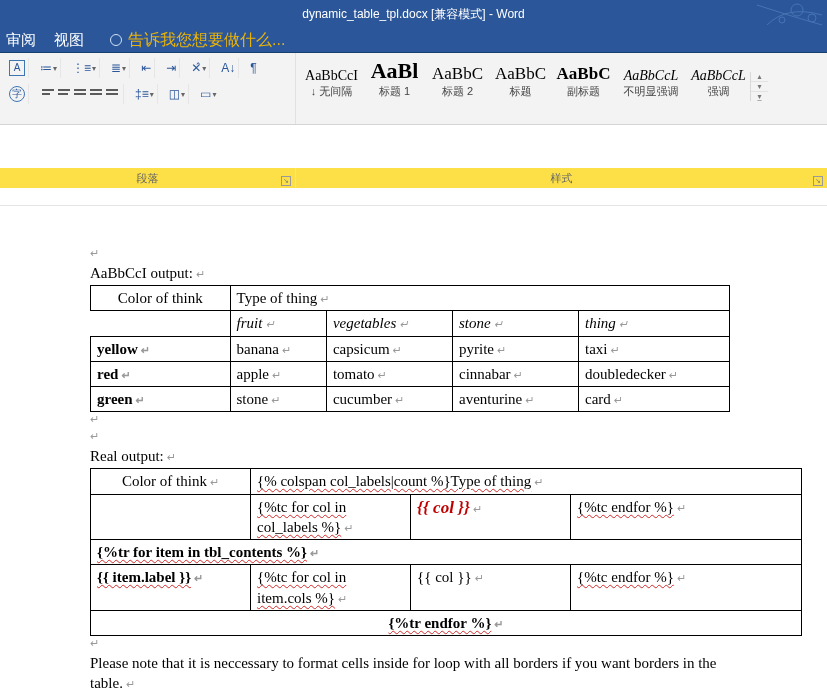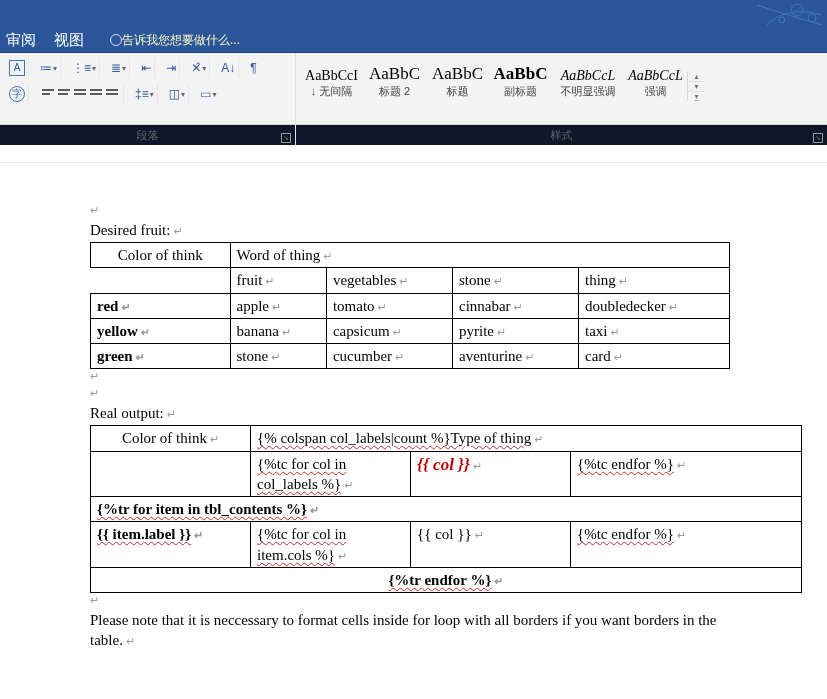--- a/index.html
+++ b/index.html
@@ -2,21 +2,21 @@
 <html><head>
 <meta charset="utf-8">
 <style>
   * { box-sizing: border-box; margin: 0; padding: 0; }
   body { font-family: "Microsoft YaHei", "Segoe UI", sans-serif; font-size: 12px; background: #fff; width: 827px; height: 699px; overflow: hidden; }
   .titlebar { height: 28px; background: linear-gradient(#2b579a,#2b579a); color: #fff; display: flex; align-items: center; justify-content: center; font-size: 12px; position: relative; }
   .titlebar .decor { position:absolute; right:0; top:0; width:140px; height:28px; opacity:.4;}
   .titlebar .decor svg{width:100%;height:100%;}
   .tabrow { height: 25px; background: #2b579a; color: #fff; display: flex; align-items: center; padding-left: 6px; gap: 18px; border-bottom:1px solid #18406f;}
   .tabrow .tab { cursor: pointer; font-size:15px;}
-  .tabrow .tell { display:flex; align-items:center; gap:0; color:#fef9c3; font-size:12px; margin-left:8px;}
+  .tabrow .tell { display:flex; align-items:center; gap:6px; color:#eab308; font-size:16px; margin-left:8px;}
   .tabrow .bulb { width:12px;height:12px; border:1px solid #cfe0f3; border-radius:50%; display:inline-block; position:relative;}
   .ribbon { height: 72px; background: #f3f3f3; display: flex; border-bottom:1px solid #d4d4d4;}
   .ribbon-left { width:296px; border-right:1px solid #e1e1e1; padding:4px 6px; display:flex; flex-direction:column;}
   .ribbon-left-row1 { display:flex; align-items:center; gap:8px; height:22px;}
   .ribbon-btn { height:20px; display:flex; align-items:center; justify-content:center; padding:0 3px; border-right:1px solid #e6e6e6;}
   .ribbon-btn:last-child{border-right:none;}
   .sq { width:16px;height:16px; border:1px solid #3d76b3; display:inline-block; color:#2b579a; font-size:10px; text-align:center; line-height:14px;}
   .tri { font-size:8px; color:#666; margin-left:1px;}
   .ribbon-left-row2 { display:flex; align-items:center; gap:8px; height:22px; margin-top:4px;}
   .alignset span{ display:inline-block; width:14px; height:12px; position:relative; margin:0 1px;}
@@ -24,44 +24,45 @@
   .alignset span::after{content:"";position:absolute;left:1px;top:5px;height:2px;background:#5b5b5b;}
   .al-l::after{right:5px;} .al-c::after{left:3px;right:3px;} .al-r::after{left:5px;right:1px;} .al-j::after{right:1px;}
   .ribbon-right { flex:1; display:flex; flex-direction:column;}
   .styles-row { display:flex; align-items:flex-end; height:48px; padding:16px 0 0 4px; overflow:hidden;}
   .style-item { width:63px; text-align:center; border:1px solid transparent; padding:1px 2px; cursor:pointer; display:flex; flex-direction:column; justify-content:space-between;}
   .style-preview { font-family: "Times New Roman", serif; }
   .style-name { font-size:11px; color:#444; white-space:nowrap;}
   .styles-scroll{ width:18px; display:flex; flex-direction:column; border-left:1px solid #d8d8d8;}
   .styles-scroll div{flex:1;display:flex;align-items:center;justify-content:center;font-size:8px;color:#777;cursor:pointer;border-bottom:1px solid #e2e2e2;}
   .styles-scroll div:last-child{border-bottom:none;}
-  .group-labels { height:20px; display:flex; background:#0f172a; font-size:11px; color:#666;}
+  .group-labels { height:20px; display:flex; background:#fde047; font-size:11px; color:#666;margin-top:43px;}
   .group-label { flex:1; display:flex; align-items:center; justify-content:center; position:relative;}
   .group-label .dlg { position:absolute; right:4px; bottom:2px; width:10px;height:10px;border:1px solid #999;font-size:7px;line-height:8px;text-align:center;color:#777;cursor:pointer;}
   .gl-para{width:296px;flex:none;border-right:1px solid #e1e1e1;}
   .ruler-area{height:18px;background:#fff;border-bottom:1px solid #e5e5e5;position:relative;}
   .doc-area{background:#fff; height:556px; overflow:auto; padding:0 0 0 0; position:relative;}
   .page { margin:8px 10px 20px 28px; background:#fff; padding:32px 60px 40px 62px; font-family:"Times New Roman","SimSun",serif; font-size:15px; color:#000; line-height:1.35;}
   .pmark{font-size:11px;color:#999;}
   .pmark-inline{font-size:11px;color:#999;margin-left:3px;}
   .tbl { border-collapse: collapse; margin-top:2px;}
   .tbl td, .tbl th { border:1px solid #000; padding:2px 6px; font-family:"Times New Roman",serif; font-size:15px; text-align:left; vertical-align:top;}
   .tbl th{font-weight:bold;}
   .nowb-l{border-left:none!important;}
   .nowb-t{border-top:none!important;}
-  .ital{}
+  .ital{font-style:italic;}
   .bold{font-weight:bold;}
   .red-underline{ text-decoration: underline wavy #d02a2a 1px; text-underline-offset:2px;}
   .highlight-col{ color:#c00000; font-style:italic; font-weight:bold; font-size:17px;}
   .page p{margin-bottom:2px;}
 </style>
 </head>
 <body>
 
 <div class="titlebar">
+  <span>dynamic_table_tpl.docx [兼容模式] - Word</span>
   <div class="decor">
     <svg viewBox="0 0 140 28">
         <g stroke="#6f9ed6" stroke-width="1" fill="none">
           <circle cx="110" cy="10" r="6"></circle>
           <circle cx="125" cy="18" r="4"></circle>
           <circle cx="95" cy="20" r="3"></circle>
           <path d="M80 25 q20 -20 55 -10"></path>
           <path d="M70 5 q30 10 65 20"></path>
         </g>
       </svg>
@@ -137,20 +138,24 @@
         </div>
     </div>
   </div>
   <div class="ribbon-right">
     <div class="styles-row">
       <div class="style-item">
         <div class="style-preview" style="font-size:14px;">AaBbCcI</div>
         <div class="style-name">↓ 无间隔</div>
       </div>
       <div class="style-item">
+        <div class="style-preview" style="font-size:22px;font-weight:bold;">AaBl</div>
+        <div class="style-name">标题 1</div>
+      </div>
+      <div class="style-item">
         <div class="style-preview" style="font-size:17px;">AaBbC</div>
         <div class="style-name">标题 2</div>
       </div>
       <div class="style-item">
         <div class="style-preview" style="font-size:17px;">AaBbC</div>
         <div class="style-name">标题</div>
       </div>
       <div class="style-item">
         <div class="style-preview" style="font-size:17px;font-weight:bold;">AaBbC</div>
         <div class="style-name">副标题</div>
@@ -181,50 +186,50 @@
     <span>样式</span>
     <span class="dlg">↘</span>
   </div>
 </div>
 
 <div class="ruler-area"></div>
 
 <div class="doc-area">
   <div class="page">
     <p class="pmark">↵</p>
-    <p><span>Desired fruit:</span><span class="pmark-inline">↵</span></p>
+    <p><span>AaBbCcI output:</span><span class="pmark-inline">↵</span></p>
 
     <table class="tbl" style="width:640px;">
       <tbody>
           <tr>
         <td style="text-align:center;">Color of think</td>
-        <td colspan="4"><span>Word of thing</span><span class="pmark-inline">↵</span></td>
+        <td colspan="4"><span>Type of thing</span><span class="pmark-inline">↵</span></td>
       </tr>
       <tr>
         <td class="nowb-l nowb-t" style="border-left:1px solid #000;"></td>
         <td class="ital"><span>fruit</span><span class="pmark-inline">↵</span></td>
         <td class="ital"><span>vegetables</span><span class="pmark-inline">↵</span></td>
         <td class="ital"><span>stone</span><span class="pmark-inline">↵</span></td>
         <td class="ital"><span>thing</span><span class="pmark-inline">↵</span></td>
       </tr>
       <tr>
+        <th><span>yellow</span><span class="pmark-inline">↵</span></th>
+        <td><span>banana</span><span class="pmark-inline">↵</span></td>
+        <td><span>capsicum</span><span class="pmark-inline">↵</span></td>
+        <td><span>pyrite</span><span class="pmark-inline">↵</span></td>
+        <td><span>taxi</span><span class="pmark-inline">↵</span></td>
+      </tr>
+      <tr>
         <th><span>red</span><span class="pmark-inline">↵</span></th>
         <td><span>apple</span><span class="pmark-inline">↵</span></td>
         <td><span>tomato</span><span class="pmark-inline">↵</span></td>
         <td><span>cinnabar</span><span class="pmark-inline">↵</span></td>
         <td><span>doubledecker</span><span class="pmark-inline">↵</span></td>
       </tr>
       <tr>
-        <th><span>yellow</span><span class="pmark-inline">↵</span></th>
-        <td><span>banana</span><span class="pmark-inline">↵</span></td>
-        <td><span>capsicum</span><span class="pmark-inline">↵</span></td>
-        <td><span>pyrite</span><span class="pmark-inline">↵</span></td>
-        <td><span>taxi</span><span class="pmark-inline">↵</span></td>
-      </tr>
-      <tr>
         <th><span>green</span><span class="pmark-inline">↵</span></th>
         <td><span>stone</span><span class="pmark-inline">↵</span></td>
         <td><span>cucumber</span><span class="pmark-inline">↵</span></td>
         <td><span>aventurine</span><span class="pmark-inline">↵</span></td>
         <td><span>card</span><span class="pmark-inline">↵</span></td>
       </tr>
     </tbody>
       </table>
 
     <p class="pmark">↵</p>

